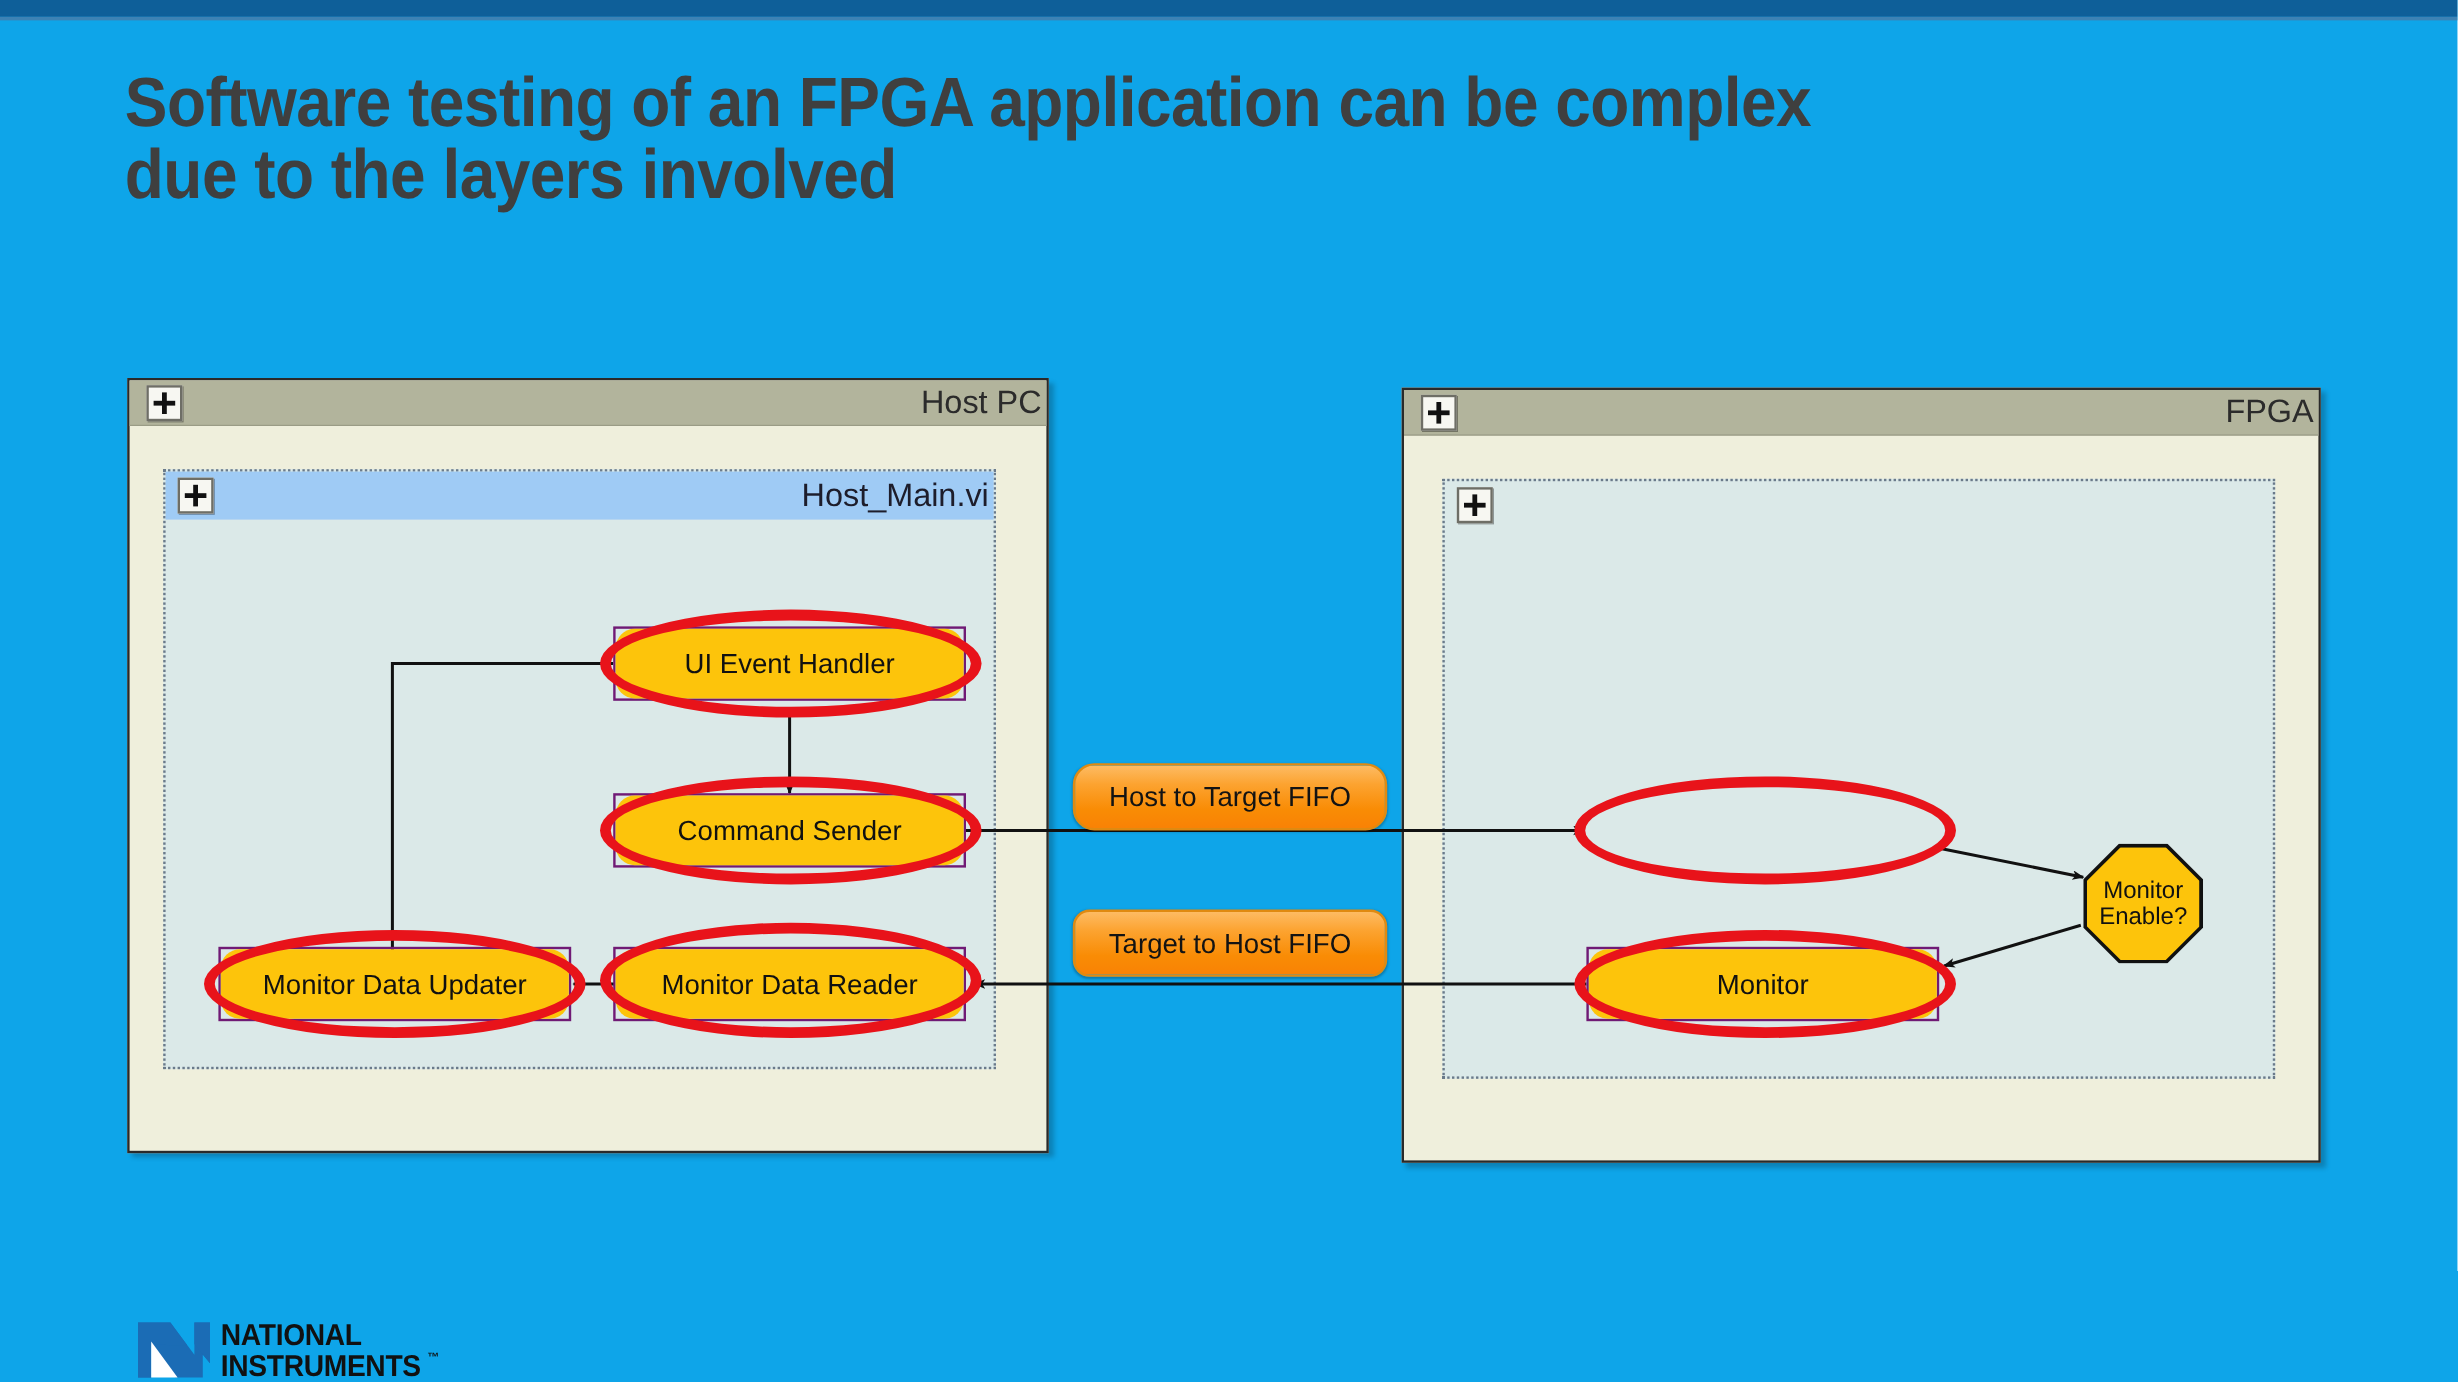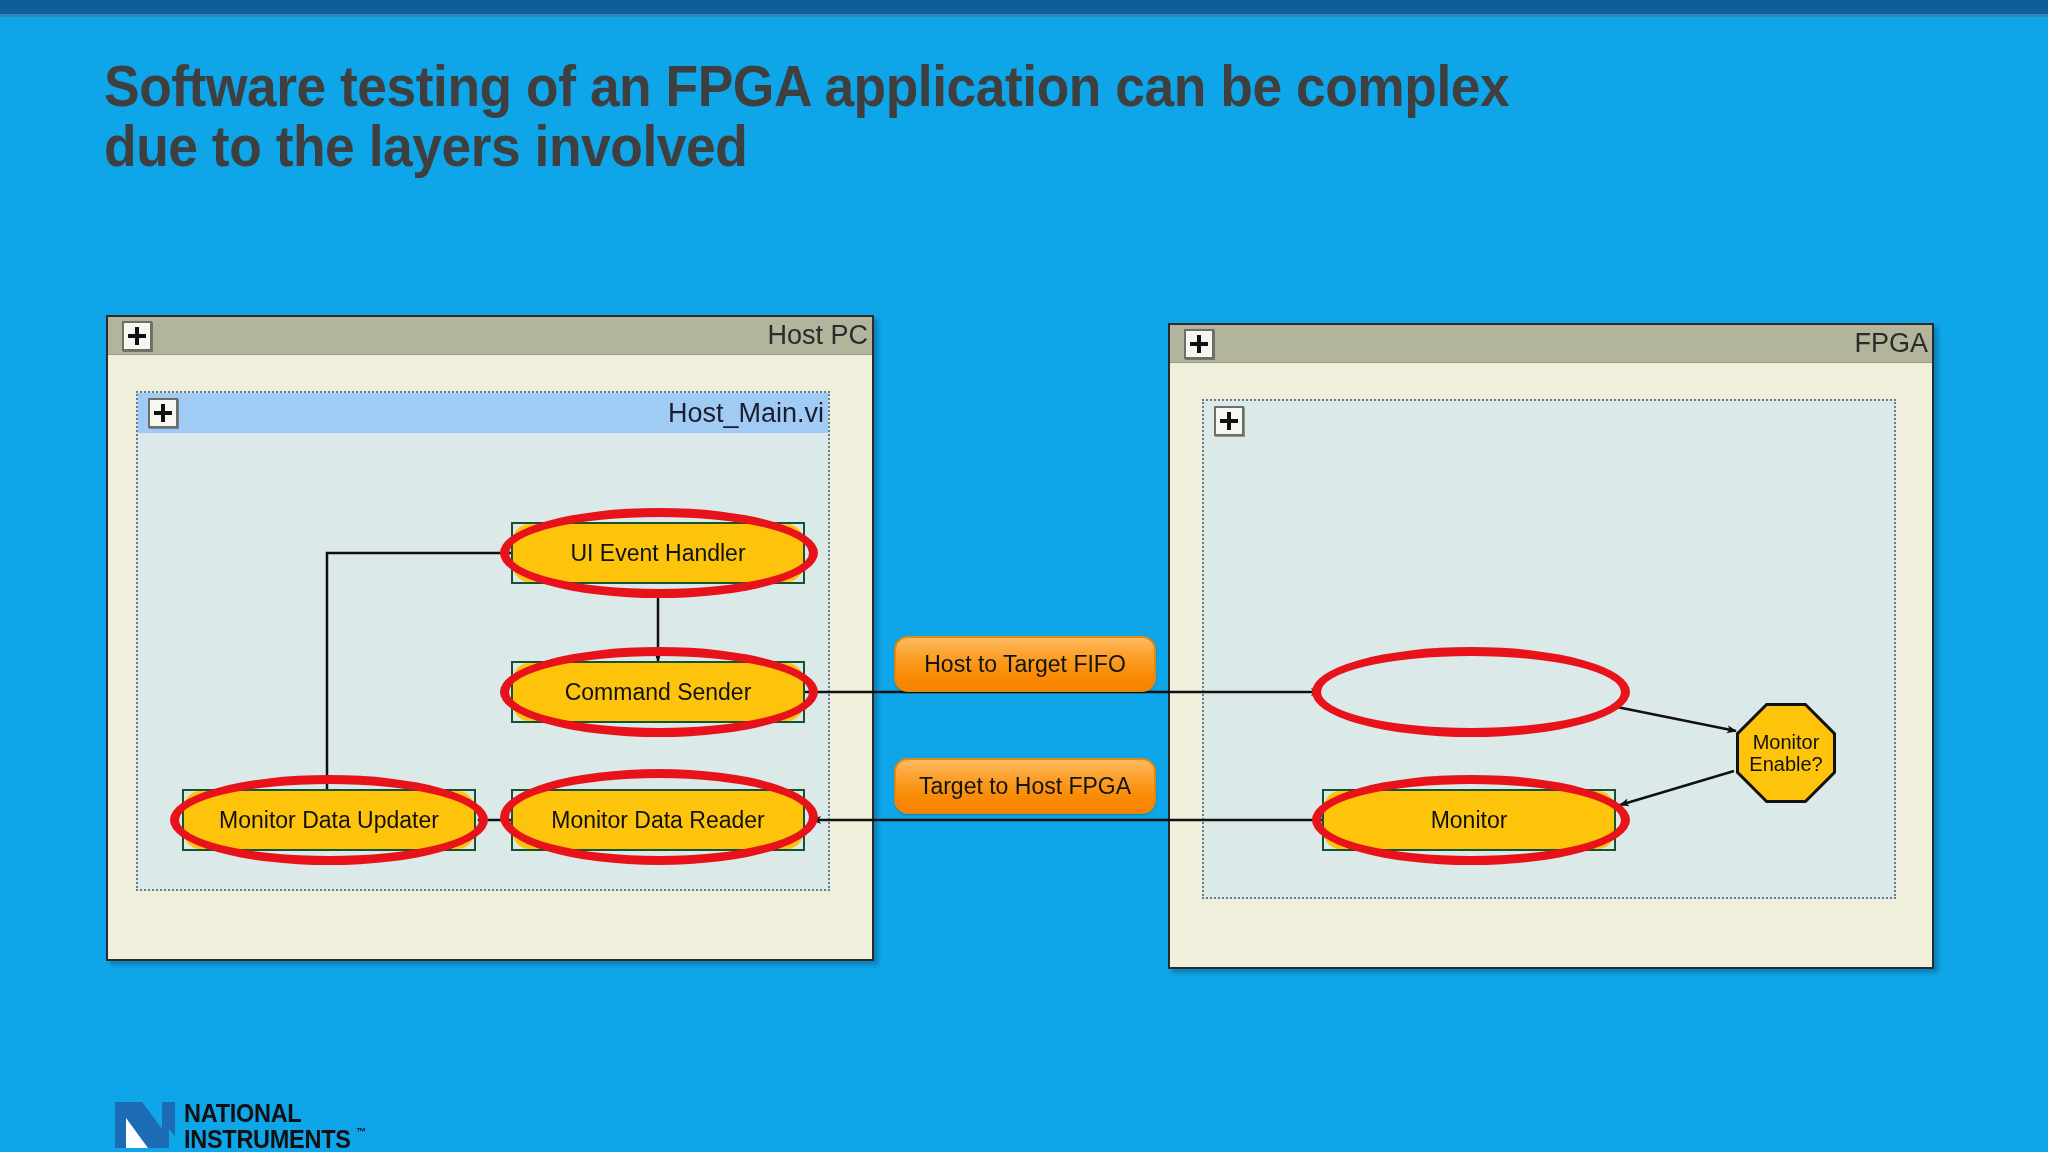--- a/index.html
+++ b/index.html
@@ -114,21 +114,21 @@
   .expander::after {
     content: "";
     position: absolute;
     width: 4px; height: 18px;
     background: #111;
   }
 
   
   .node {
     position: absolute;
-    border: 2px solid #14532d;
+    border: 2px solid #701a75;
     background: transparent;
   }
   .node-fill {
     position: absolute;
     left: 0; top: 0; right: 0; bottom: 0;
     background: #fdc40b;
     border-radius: 16px;
   }
   .node-label {
     position: absolute;
@@ -322,26 +322,26 @@
       <div class="node-label">Monitor</div>
     </div>
     <div class="hl-ellipse" style="left:1312px; top:734px; width:318px; height:90px;"></div>
 
     <div class="octagon-border" style="left:1736px; top:662px; width:100px; height:100px;"></div>
     <div class="octagon" style="left:1739px; top:665px; width:94px; height:94px;">
       <div class="octagon-label">Monitor
 Enable?</div>
     </div>
 
-    <div class="fifo" style="left:894px; top:595px; width:262px; height:56px;">
+    <div class="fifo" style="left:894px; top:595px; width:262px; height:56px;border-radius:18px;">
       <span class="fifo-label">Host to Target FIFO</span>
     </div>
 
     <div class="fifo" style="left:894px; top:717px; width:262px; height:56px;">
-      <span class="fifo-label">Target to Host FPGA</span>
+      <span class="fifo-label">Target to Host FIFO</span>
     </div>
 
   </div>
 
   <div class="logo">
     <svg width="68" height="58" viewBox="0 0 68 58">
       <path d="M3,6 L30,6 L50,33 L50,6 L63,6 L63,40 L57,33 L57,52 L34,52 L14,24 L14,52 L3,52 Z" fill="#1b6cb5"></path>
       <path d="M3,6 L30,6 L44,25 L30,25 L14,24 L14,52 L3,52 Z" fill="#1b6cb5"></path>
       <path d="M33,6 L63,6 L63,40 L50,24 L50,6 Z" fill="#1b6cb5"></path>
       <path d="M14,22 L36,52 L14,52 Z" fill="#ffffff"></path>

